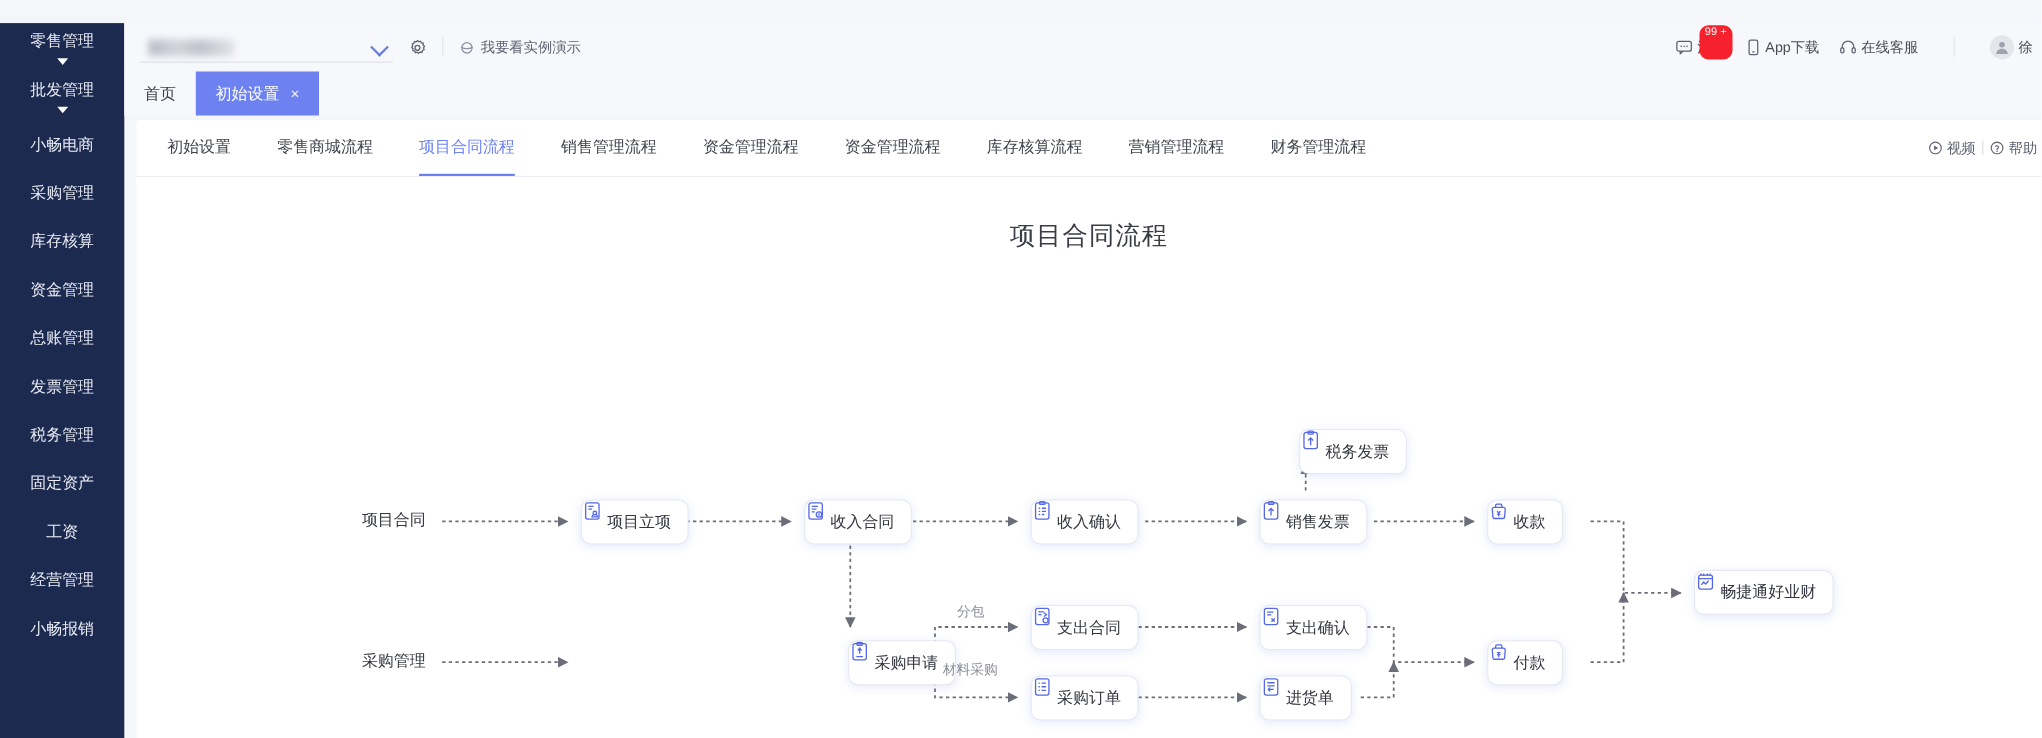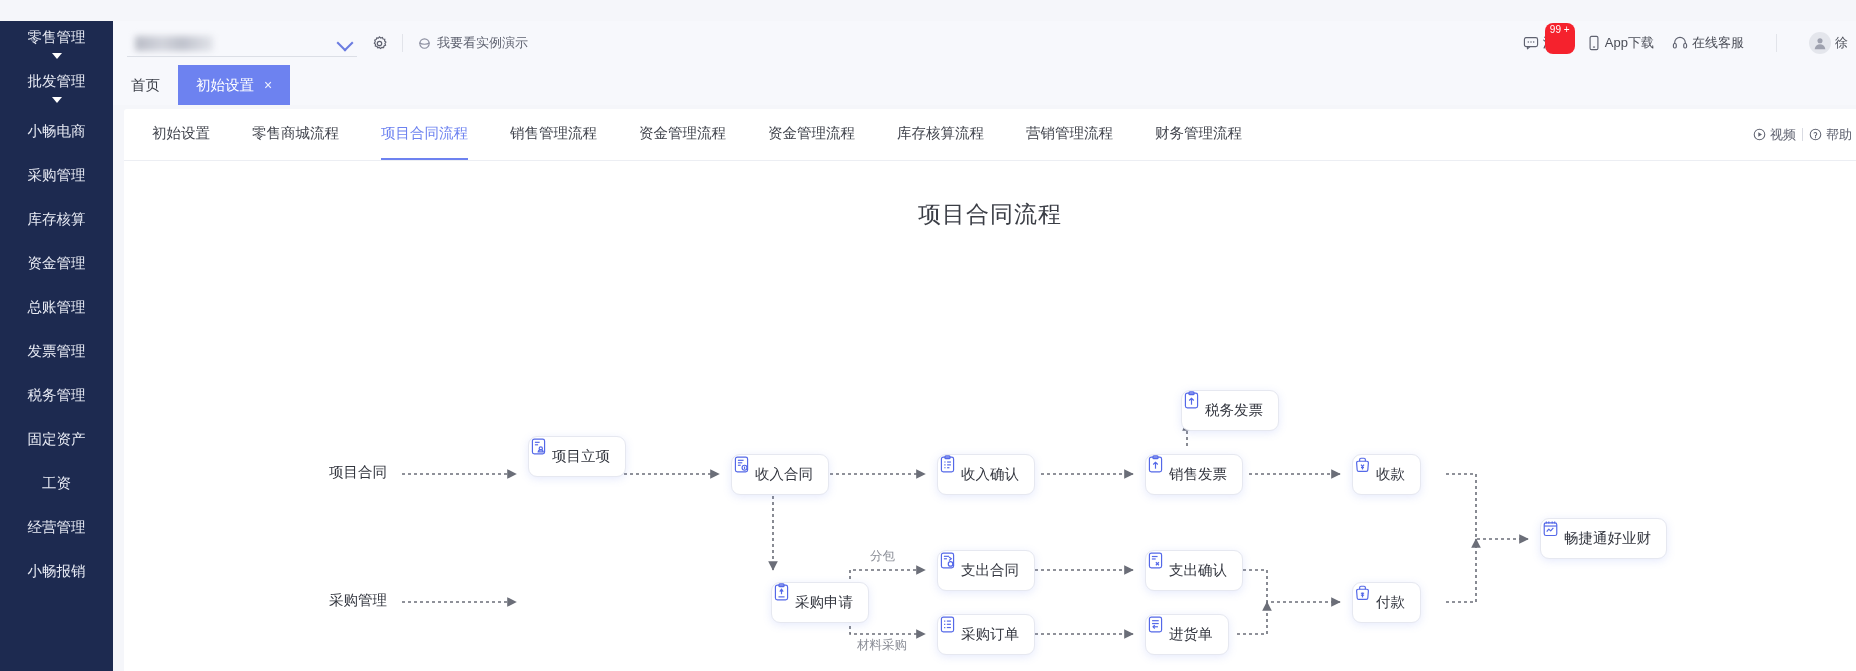--- a/index.html
+++ b/index.html
@@ -316,21 +316,21 @@
           <path d="M905,525 H1009"></path>
 
           <path d="M1113,461 H1143 V493 H1216"></path>
           <path d="M1113,525 H1143 V493"></path>
 
           <path d="M1322,365 H1352 V430 H1404"></path>
           <path d="M1322,493 H1352 V430"></path>
         </g>
       </svg>
       <div id="nodes">
-          <div class="node" style="left: 404px; top: 327px;">
+          <div class="node" style="left: 404px; top: 345px;">
             <span style="display: inline-flex;">
               <svg width="19" height="19" viewBox="0 0 20 20" fill="none" stroke="#5468e8" stroke-width="1.25">
                 <rect x="3.6" y="2.2" width="12.8" height="15.6" rx="2"></rect>
                 <path d="M6.2 5.6h5"></path>
                 <path d="M6.2 8.2h3.4"></path>
                 <circle cx="12.4" cy="12" r="1.7"></circle>
                 <path d="M9.7 15.6c.3-1.6 1.4-2.3 2.7-2.3s2.4.7 2.7 2.3z"></path>
               </svg>
             </span>
             <span>项目立项</span>
@@ -483,17 +483,17 @@
                 <path d="M10 10.2v5"></path>
               </svg>
             </span>
             <span>付款</span>
           </div>
         </div>
       <div id="labels">
           <div class="rowlabel" style="left: 205px; top: 354px;">项目合同</div>
           <div class="rowlabel" style="left: 205px; top: 482px;">采购管理</div>
           <div class="edgelabel" style="left: 746px; top: 439px;">分包</div>
-          <div class="edgelabel" style="left: 733px; top: 528px;">材料采购</div>
+          <div class="edgelabel" style="left: 733px; top: 492px;">材料采购</div>
         </div>
     </div>
   </div>
 </div>
 
 </body></html>

